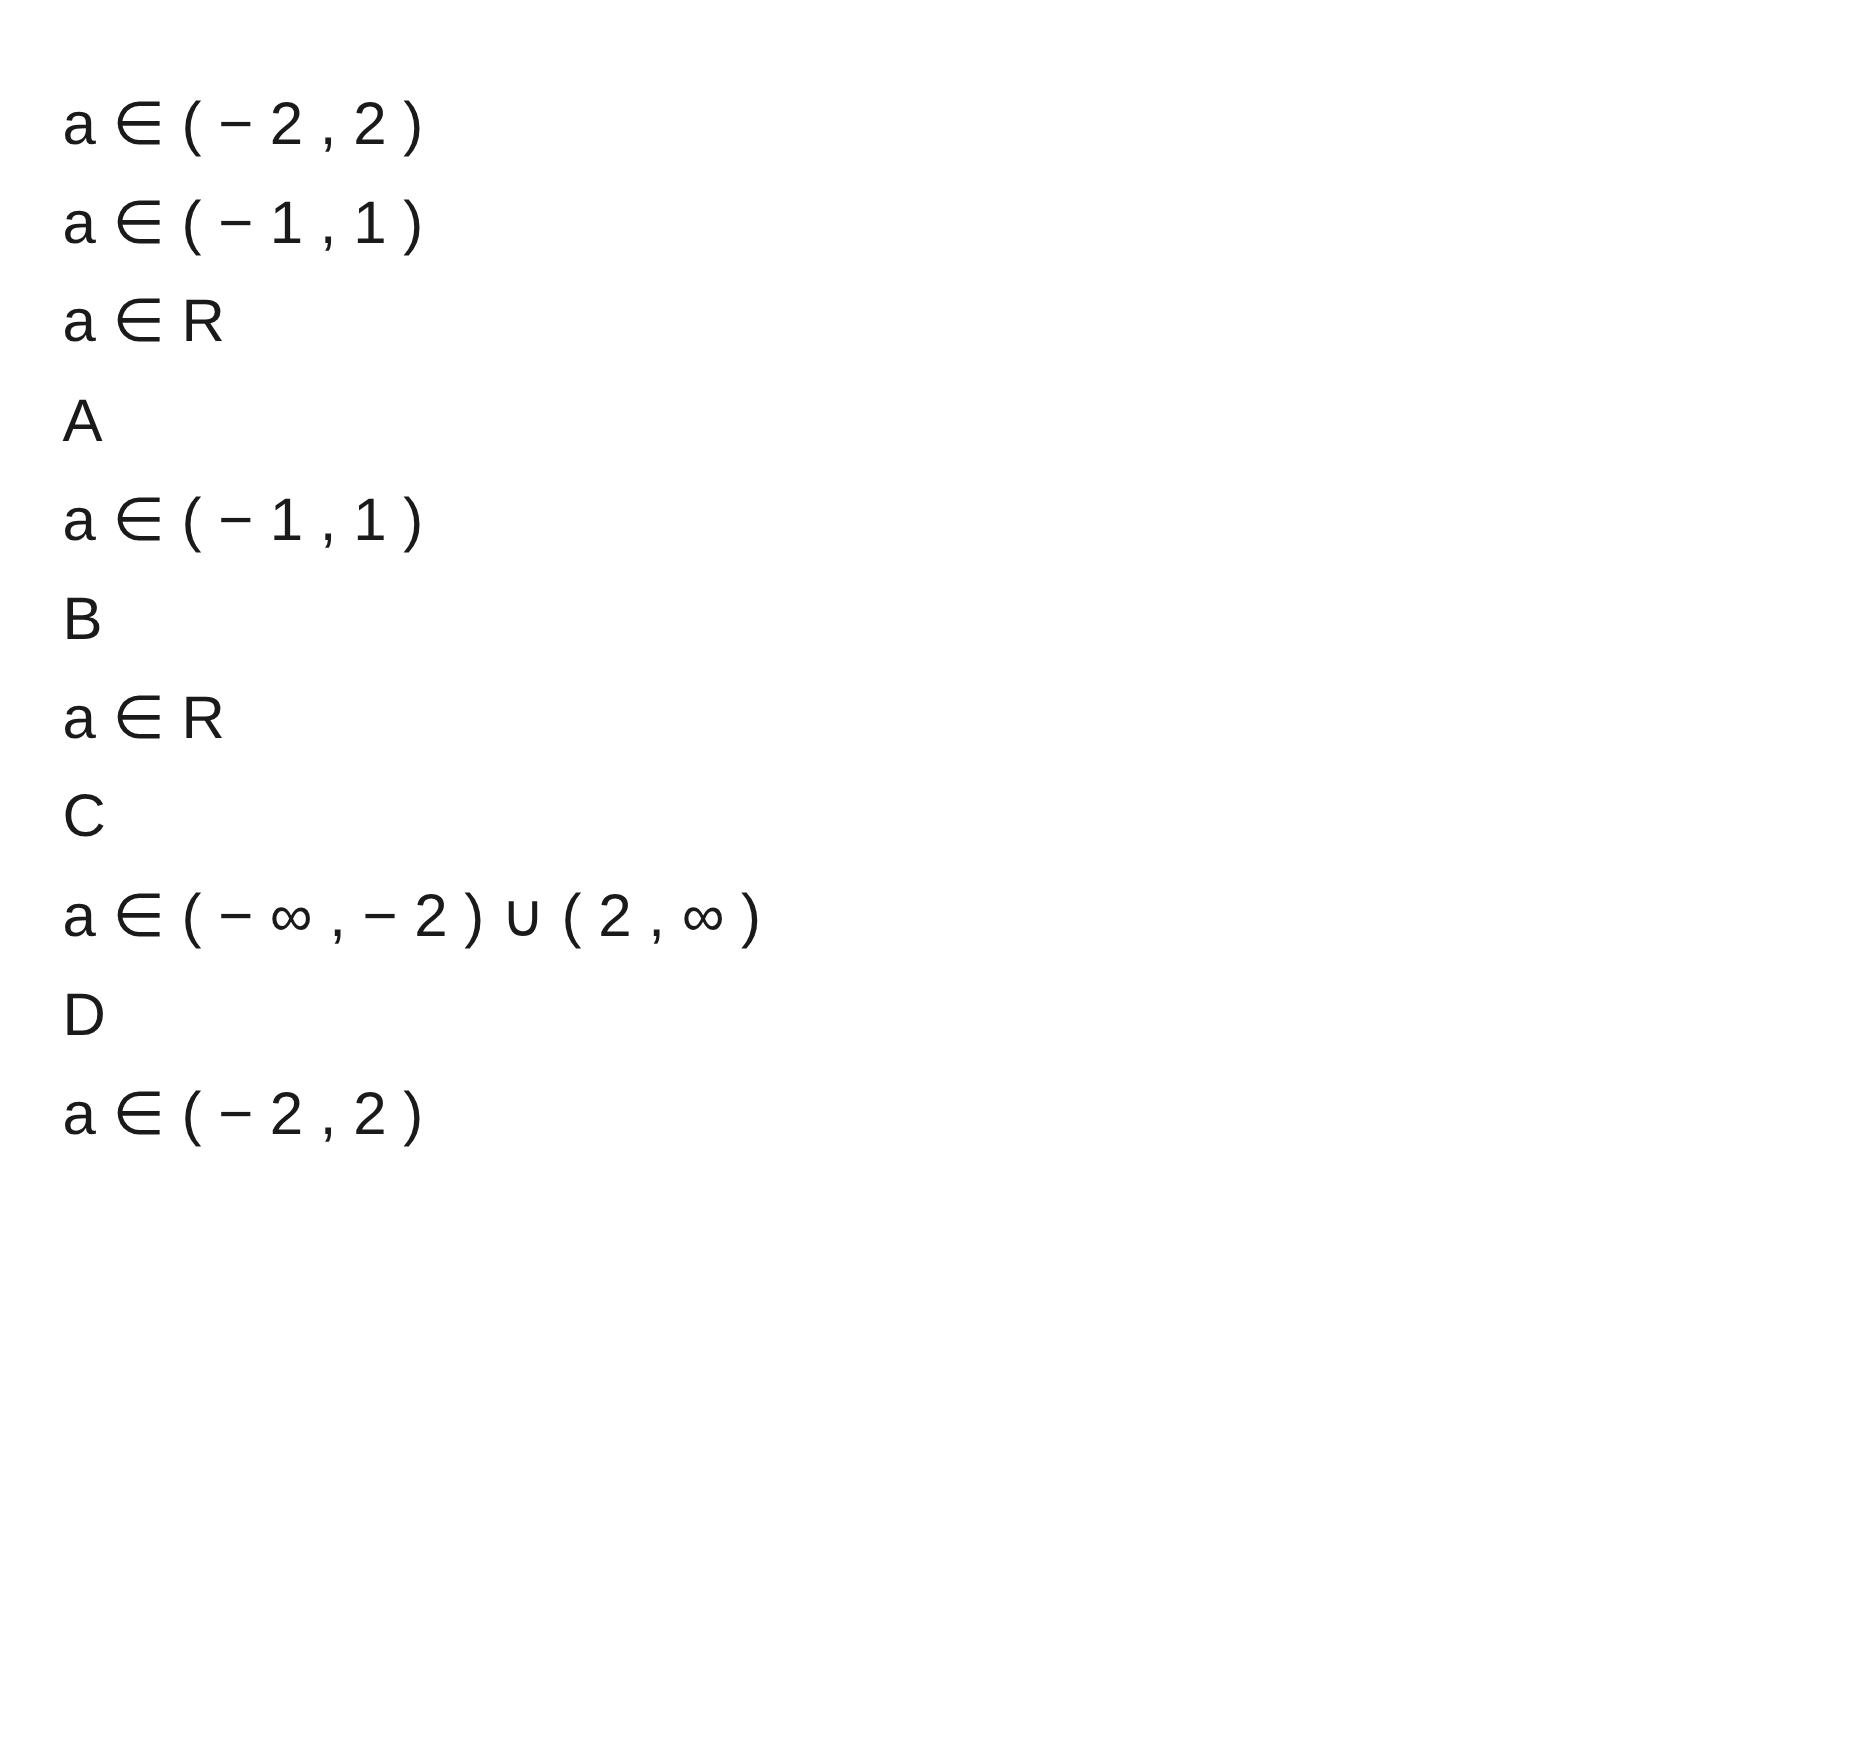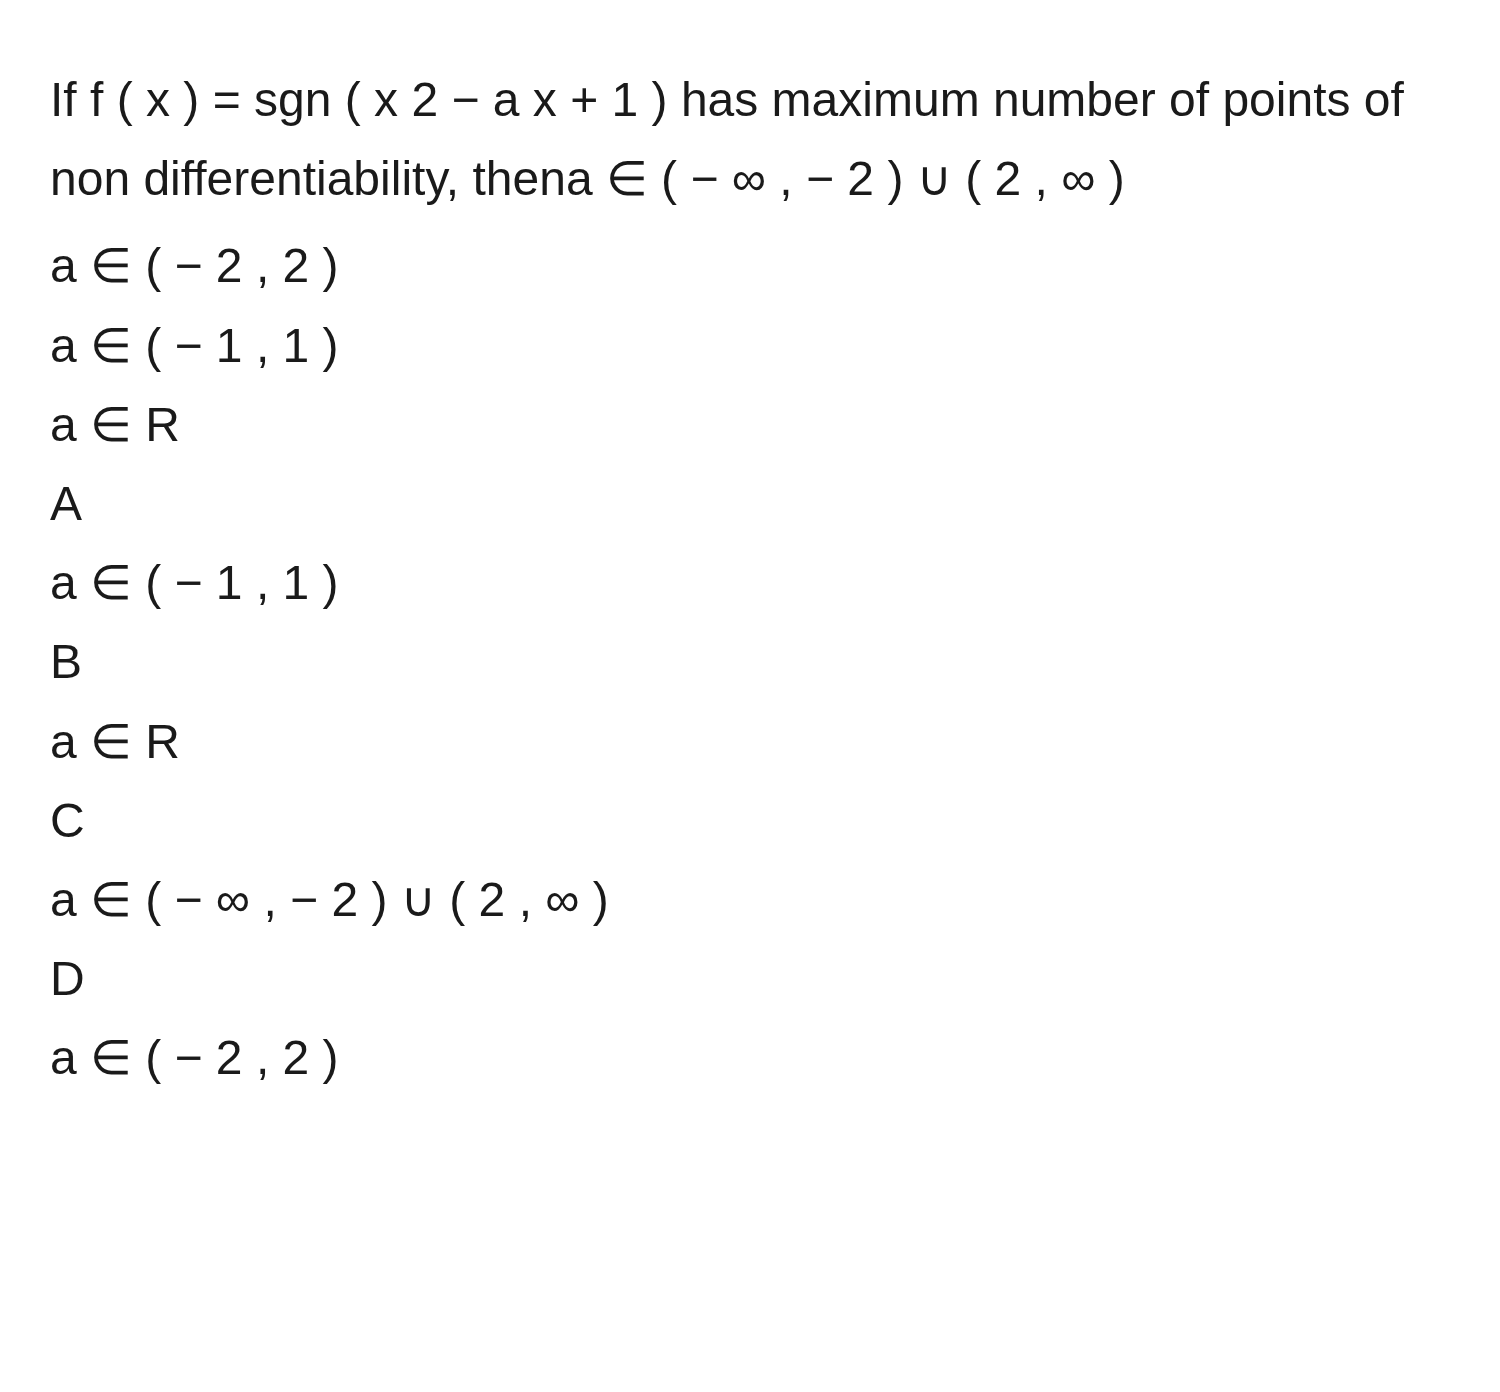--- a/index.html
+++ b/index.html
@@ -35,21 +35,20 @@
     }
     .answer-text {
       font-size: 48px;
       line-height: 1.65;
     }
   </style>
 </head>
 <body>
 
 <div class="content">
-  <div class="question-text">If f ( x ) = sgn ( x 2 − a x + 1 ) has maximum number of points of non differentiability, thena ∈ ( − ∞ , − 2 ) ∪ ( 2 , ∞ )</div>
   <div class="option-line">a ∈ ( − 2 , 2 )</div>
   <div class="option-line">a ∈ ( − 1 , 1 )</div>
   <div class="option-line">a ∈ R</div>
 
   <div class="answer-block">
     <div class="answer-label">A</div>
     <div class="answer-text">a ∈ ( − 1 , 1 )</div>
   </div>
 
   <div class="answer-block">

